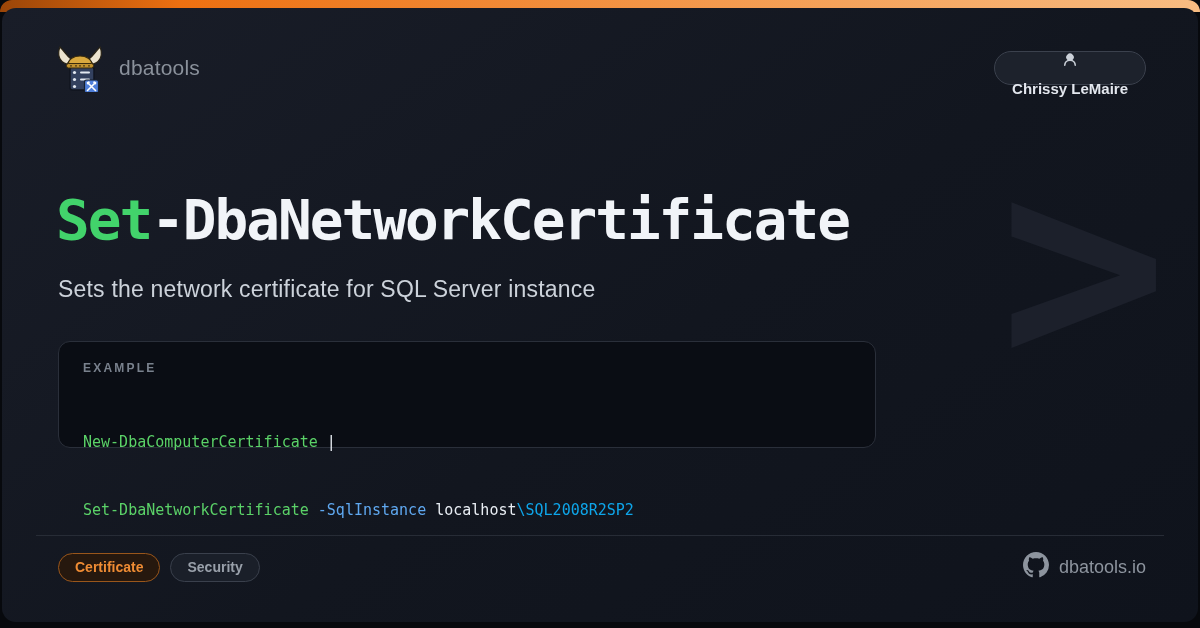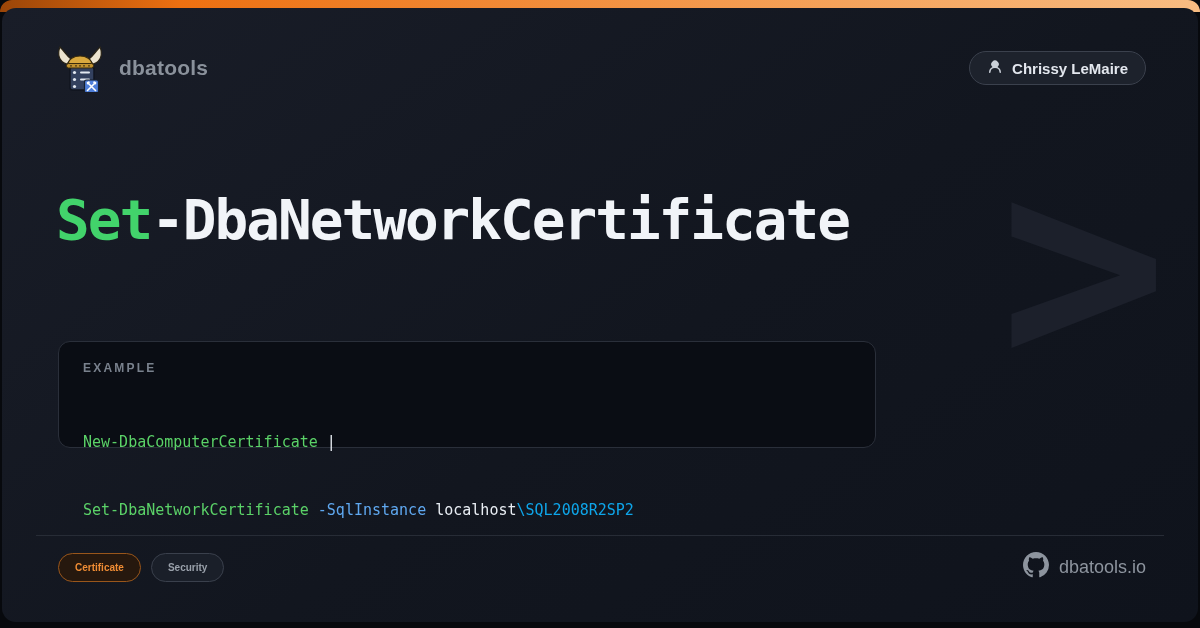--- a/index.html
+++ b/index.html
@@ -29,27 +29,27 @@
     color: #1c202b;
     user-select: none;
   }
   
   .header {
     position: absolute; top: 36px; left: 54px; right: 52px; height: 48px;
     display: flex; align-items: center; justify-content: space-between;
   }
   .brand { display: flex; align-items: center; }
   .logo { width: 48px; height: 48px; display: inline-block; }
-  .brand-name { margin-left: 15px; font-size: 21px; font-weight: bold; color: #8a919b; letter-spacing: .2px; }
+  .brand-name { margin-left: 15px; font-size: 21px; font-weight: normal; color: #8a919b; letter-spacing: .2px; }
   .pills { display: flex; gap: 11px; }
   .pill {
     display: flex; align-items: center; gap: 9px;
     height: 34px; padding: 0 17px;
     background: #1d222c; border: 1px solid #3b414d; border-radius: 17px;
-    color: #e3e7ee; font-size: 15px; font-weight: bold;
+    color: #e3e7ee; font-size: 15px; font-weight: bold; flex-direction: column;
   }
   .pill svg { flex: 0 0 auto; }
   
   .title {
     position: absolute; left: 54px; top: 180px;
     font-family: "DejaVu Sans Mono", monospace;
     font-size: 56px; font-weight: bold; letter-spacing: -2px;
     line-height: 1.15; color: #f1f4f8; white-space: nowrap;
   }
   .title .verb { color: #42d36b; }
@@ -80,21 +80,21 @@
   
   .divider { position: absolute; left: 34px; right: 34px; top: 527px; height: 1px; background: #272c36; }
   .footer {
     position: absolute; left: 56px; right: 52px; top: 544px; height: 30px;
     display: flex; align-items: center; justify-content: space-between;
   }
   .tags { display: flex; gap: 10px; }
   .tag {
     display: inline-flex; align-items: center;
     height: 29px; padding: 0 16px; border-radius: 15px;
-    font-size: 10px; font-weight: bold;
+    font-size: 14px; font-weight: bold;
   }
   .tag-accent { color: #ef8c34; border: 1px solid #99561b; background: #26180e; }
   .tag-default { color: #99a0aa; border: 1px solid #3a404c; background: #1a1f29; }
   .site { display: flex; align-items: center; gap: 10px; color: #8d949e; font-size: 18px; font-weight: 500; }
 </style>
 </head>
 <body>
 
 <div class="page">
   <div class="topbar"></div>
@@ -142,20 +142,21 @@
               <path d="M10.561 8.073a6.005 6.005 0 013.432 5.142.75.75 0 11-1.498.07 4.5 4.5 0 00-8.99 0 .75.75 0 01-1.498-.07 6.005 6.005 0 013.431-5.142 3.75 3.75 0 115.123 0zM10.5 5a2.25 2.25 0 11-4.5 0 2.25 2.25 0 014.5 0z"></path>
             </svg>
           </span>
           <span>Chrissy LeMaire</span>
         </div>
       </div>
     </header>
 
     <h1 class="title"><span class="verb">Set</span><span>-DbaNetworkCertificate</span></h1>
 
+    <p class="subtitle">Sets the network certificate for SQL Server instance</p>
 
     <section class="example">
       <div class="example-label">EXAMPLE</div>
       <div class="code">
         <div><span class="tok-cmd">New-DbaComputerCertificate</span><span class="tok-plain"> |</span></div>
         <div><span class="tok-cmd">Set-DbaNetworkCertificate</span><span class="tok-param"> -SqlInstance</span><span class="tok-plain"> localhost</span><span class="tok-value">\SQL2008R2SP2</span></div>
       </div>
     </section>
 
     <div class="divider"></div>

